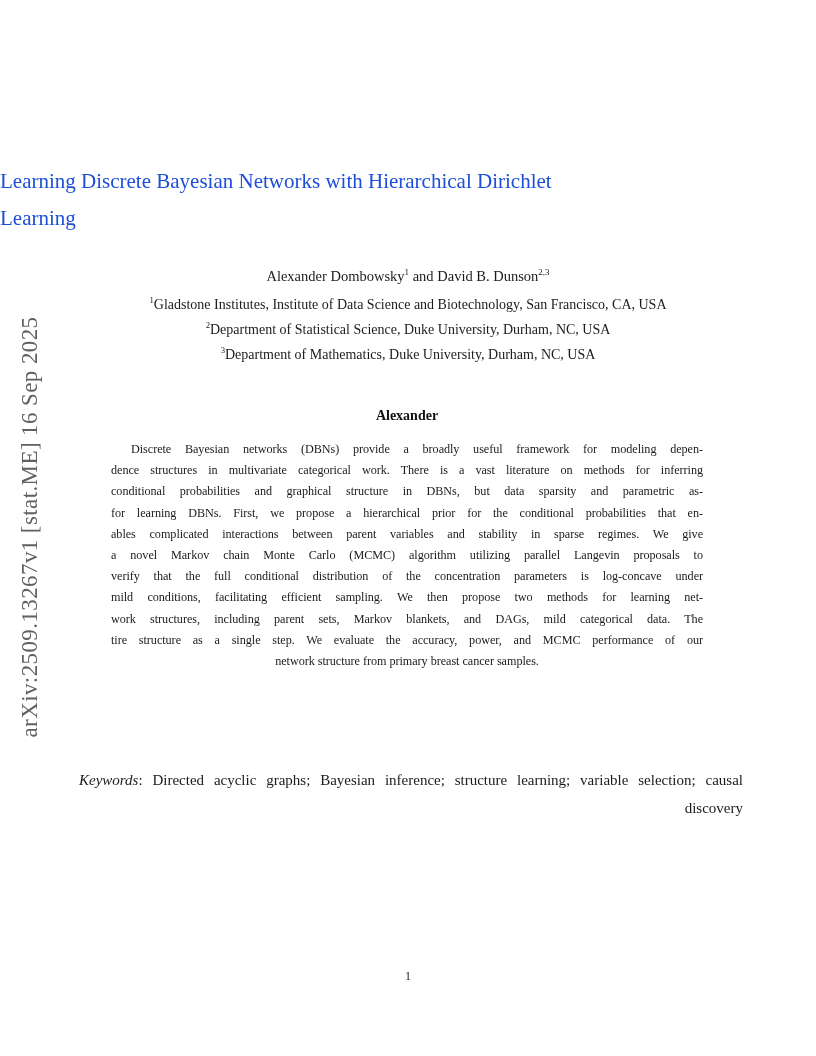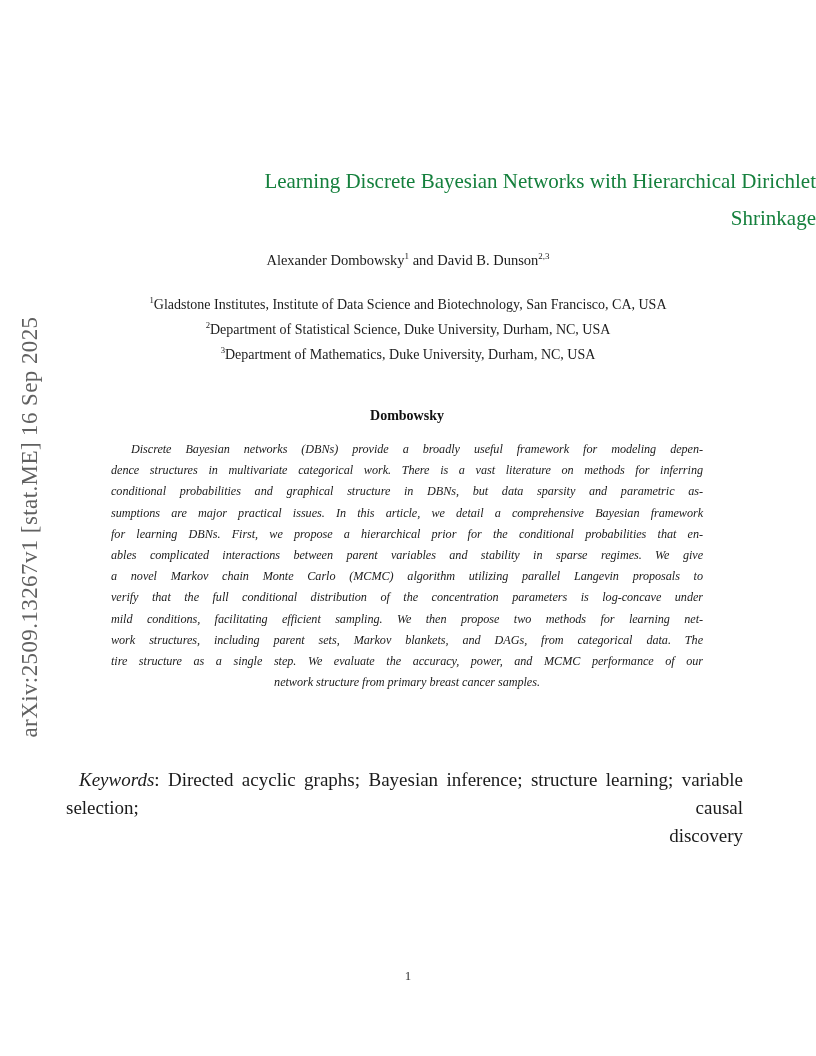--- a/index.html
+++ b/index.html
@@ -19,27 +19,27 @@
     width:460px;height:34px;
     transform:rotate(-90deg);
     text-align:center;
     font-size:23px;
     letter-spacing:0.4px;
     color:#616161;
     white-space:nowrap;
   }
   .title{
     position:absolute;top:163px;left:0;right:0;
-    text-align:right;
+    text-align:left;
     font-size:21px;
     line-height:37px;
-    color:#15803d;
+    color:#1d4ed8;
   }
   .authors{
-    position:absolute;top:252px;left:0;right:0;
+    position:absolute;top:268px;left:0;right:0;
     text-align:center;
     font-size:14.5px;
   }
   .affils{
     position:absolute;top:292px;left:0;right:0;
     text-align:center;
     font-size:14px;
     line-height:25px;
   }
   sup{font-size:0.62em;line-height:0;}
@@ -49,27 +49,27 @@
     font-size:14px;
     font-weight:bold;
     color:#111;
   }
   .abstract-body{
     position:absolute;top:439px;left:111px;width:592px;
     font-size:12.2px;
     line-height:21.2px;
     letter-spacing:-0.05px;
   }
-  .al{width:592px;font-style:italic;}
+  .al{width:592px;}
   .jl{text-align:justify;text-align-last:justify;}
   .al.first{text-indent:20px;}
   .al.last{text-align:center;}
   .keywords{
     position:absolute;top:766px;left:66px;width:677px;
-    font-size:19px;
+    font-size:15px;
     line-height:28px;
   }
   .kw-line1{text-align:justify;text-align-last:justify;text-indent:13px;}
   .kw-line2{text-align:right;}
   .kw-label{font-style:italic;}
   .pageno{
     position:absolute;top:968px;left:0;right:0;
     text-align:center;
     font-size:13px;
     color:#333;
@@ -77,44 +77,43 @@
 </style>
 </head>
 <body>
 
 <div class="page">
 
   <div class="stamp">arXiv:2509.13267v1  [stat.ME]  16 Sep 2025</div>
 
   <div class="title">
     <div>Learning Discrete Bayesian Networks with Hierarchical Dirichlet</div>
-    <div>Shrinkage</div>
+    <div>Learning</div>
   </div>
 
   <div class="authors"><span>Alexander Dombowsky</span><sup>1</sup><span> and </span><span>David B. Dunson</span><sup>2,3</sup></div>
 
   <div class="affils">
     <div><sup>1</sup><span>Gladstone Institutes, Institute of Data Science and Biotechnology, San Francisco, CA, USA</span></div>
     <div><sup>2</sup><span>Department of Statistical Science, Duke University, Durham, NC, USA</span></div>
     <div><sup>3</sup><span>Department of Mathematics, Duke University, Durham, NC, USA</span></div>
   </div>
 
-  <div class="abstract-head">Dombowsky</div>
+  <div class="abstract-head">Alexander</div>
 
   <div class="abstract-body">
     <div class="al jl first">Discrete Bayesian networks (DBNs) provide a broadly useful framework for modeling depen-</div>
     <div class="al jl">dence structures in multivariate categorical work. There is a vast literature on methods for inferring</div>
     <div class="al jl">conditional probabilities and graphical structure in DBNs, but data sparsity and parametric as-</div>
-    <div class="al jl">sumptions are major practical issues. In this article, we detail a comprehensive Bayesian framework</div>
     <div class="al jl">for learning DBNs. First, we propose a hierarchical prior for the conditional probabilities that en-</div>
     <div class="al jl">ables complicated interactions between parent variables and stability in sparse regimes. We give</div>
     <div class="al jl">a novel Markov chain Monte Carlo (MCMC) algorithm utilizing parallel Langevin proposals to</div>
     <div class="al jl">verify that the full conditional distribution of the concentration parameters is log-concave under</div>
     <div class="al jl">mild conditions, facilitating efficient sampling. We then propose two methods for learning net-</div>
-    <div class="al jl">work structures, including parent sets, Markov blankets, and DAGs, from categorical data. The</div>
+    <div class="al jl">work structures, including parent sets, Markov blankets, and DAGs, mild categorical data. The</div>
     <div class="al jl">tire structure as a single step. We evaluate the accuracy, power, and MCMC performance of our</div>
     <div class="al last">network structure from primary breast cancer samples.</div>
   </div>
 
   <div class="keywords">
     <div class="kw-line1"><span class="kw-label">Keywords</span><span>:  </span><span>Directed acyclic graphs; Bayesian inference; structure learning; variable selection; causal</span></div>
     <div class="kw-line2">discovery</div>
   </div>
 
   <div class="pageno">1</div>

